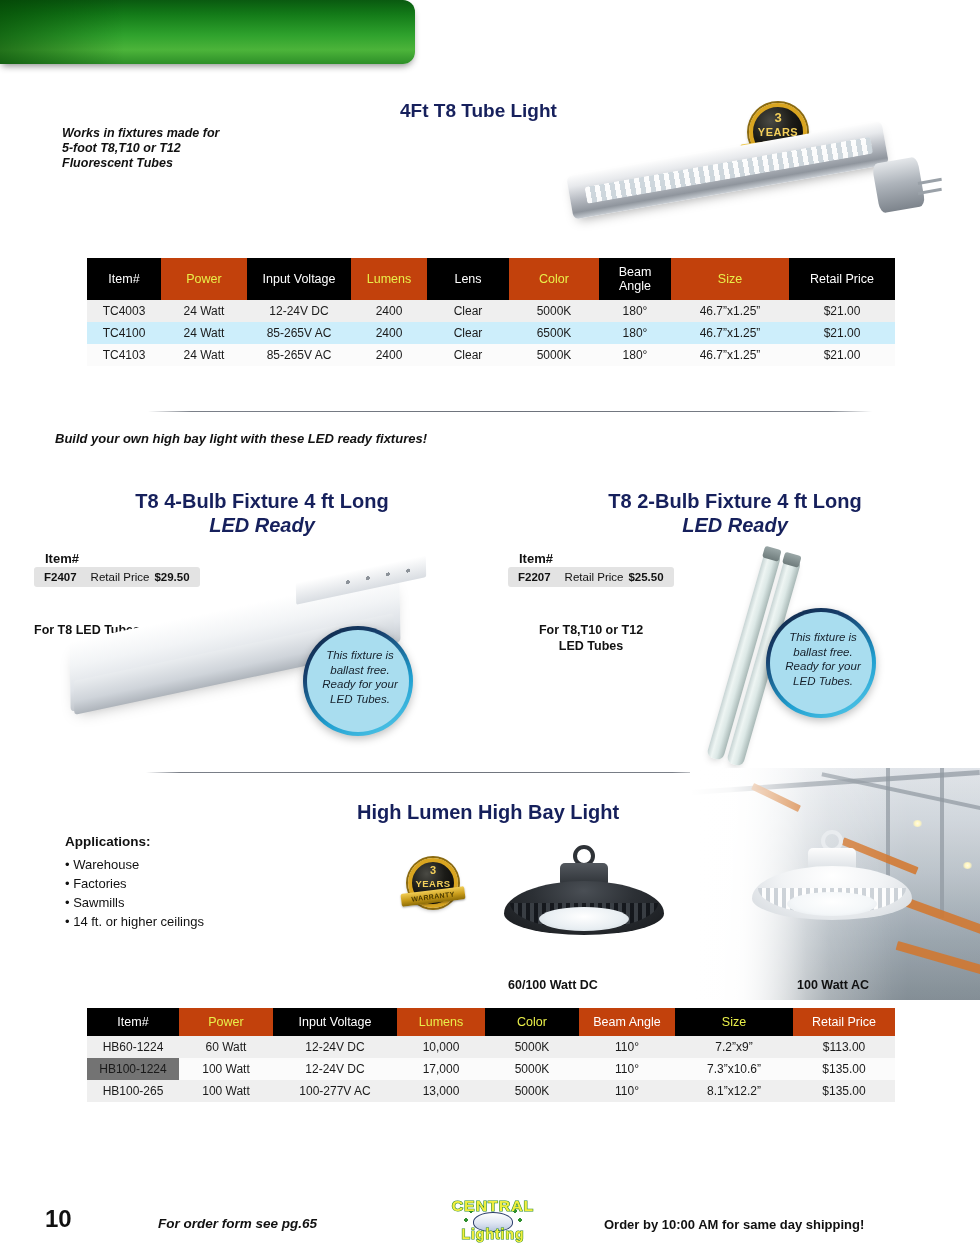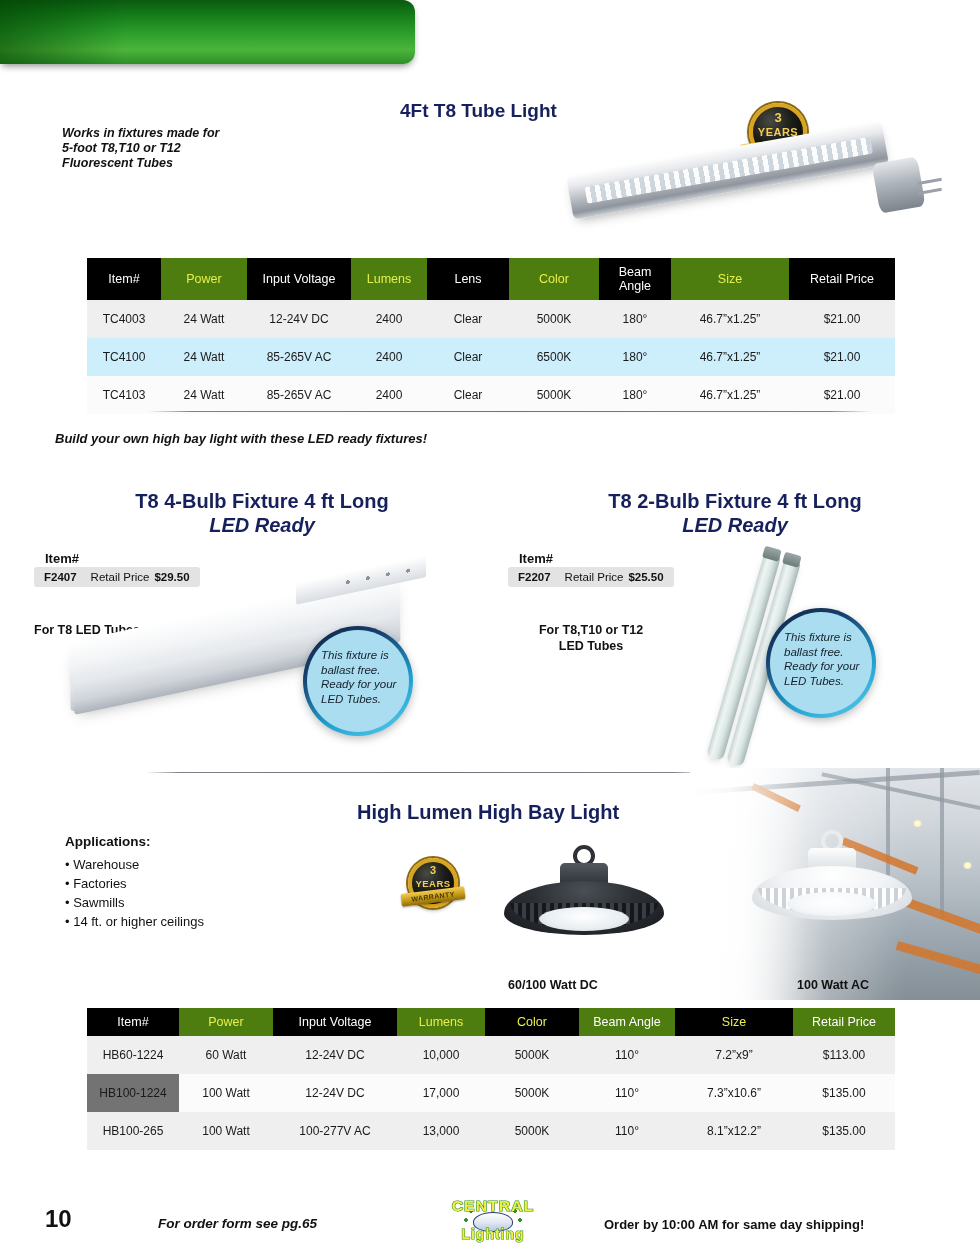--- a/index.html
+++ b/index.html
@@ -99,24 +99,24 @@
     box-shadow:0 1px 2px rgba(0,0,0,.35);
   }
 
   
   .spec-table{ position:absolute; border-collapse:collapse; }
   .spec-table th{
     color:#fff; font-weight:normal; font-size:12.5px;
     padding:7px 4px; text-align:center; line-height:14px;
     background:#000;
   }
-  .spec-table th.blue{ background:#4d7c0f; }
+  .spec-table th.blue{ background:#c2410c; }
   .spec-table th.yellow{ color:#e9ef4a; }
   .spec-table td{
-    font-size:12px; text-align:center; padding:12px 4px;
+    font-size:12px; text-align:center; padding:4px 4px;
     color:#1a1a1a; background:#efefef;
   }
   .spec-table tr.alt td{ background:#cdeefb; }
   .spec-table tr.plain td{ background:#fafafa; }
 
   
   .divider{
     position:absolute; height:1px;
     background:linear-gradient(90deg,rgba(120,125,135,0) 0%,#7b8089 6%,#6d727b 50%,#7b8089 94%,rgba(120,125,135,0) 100%);
   }
@@ -146,20 +146,21 @@
   .badge-circle{
     position:absolute; border-radius:50%;
     background:#a9ddef;
     border:4px solid transparent;
     background-image:
       linear-gradient(#a9ddef,#a9ddef),
       linear-gradient(150deg,#0e2340 0%,#17406e 30%,#1f9fd0 65%,#5fd0ee 100%);
     background-origin:border-box;
     background-clip:content-box, border-box;
     box-shadow:0 3px 8px rgba(0,0,0,0.25);
+    text-align:center;
   }
   .badge-circle .txt{
     position:absolute; left:14px; top:18px; right:10px;
     font-style:italic; font-size:11.5px; line-height:14.5px; color:#16202b;
   }
 
   
   .fx4{ position:absolute; left:60px; top:555px; width:400px; height:175px; }
   .fx4 .pan{
     position:absolute; left:10px; top:52px; width:330px; height:70px;

